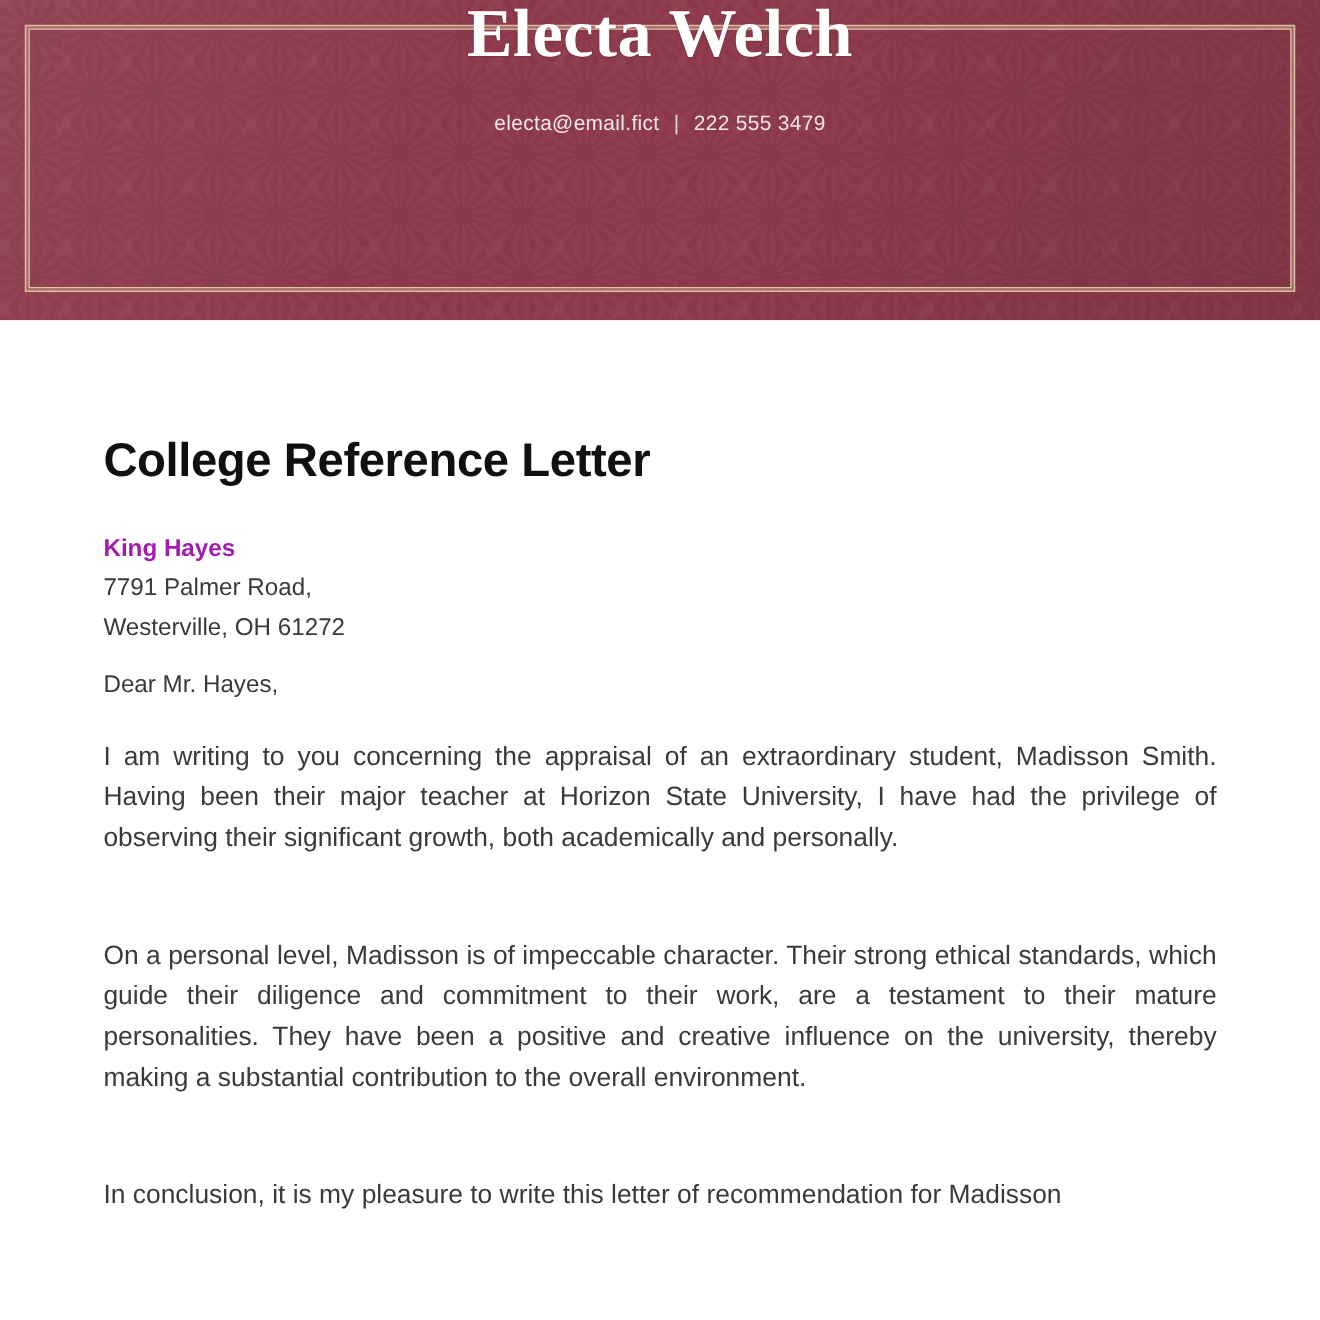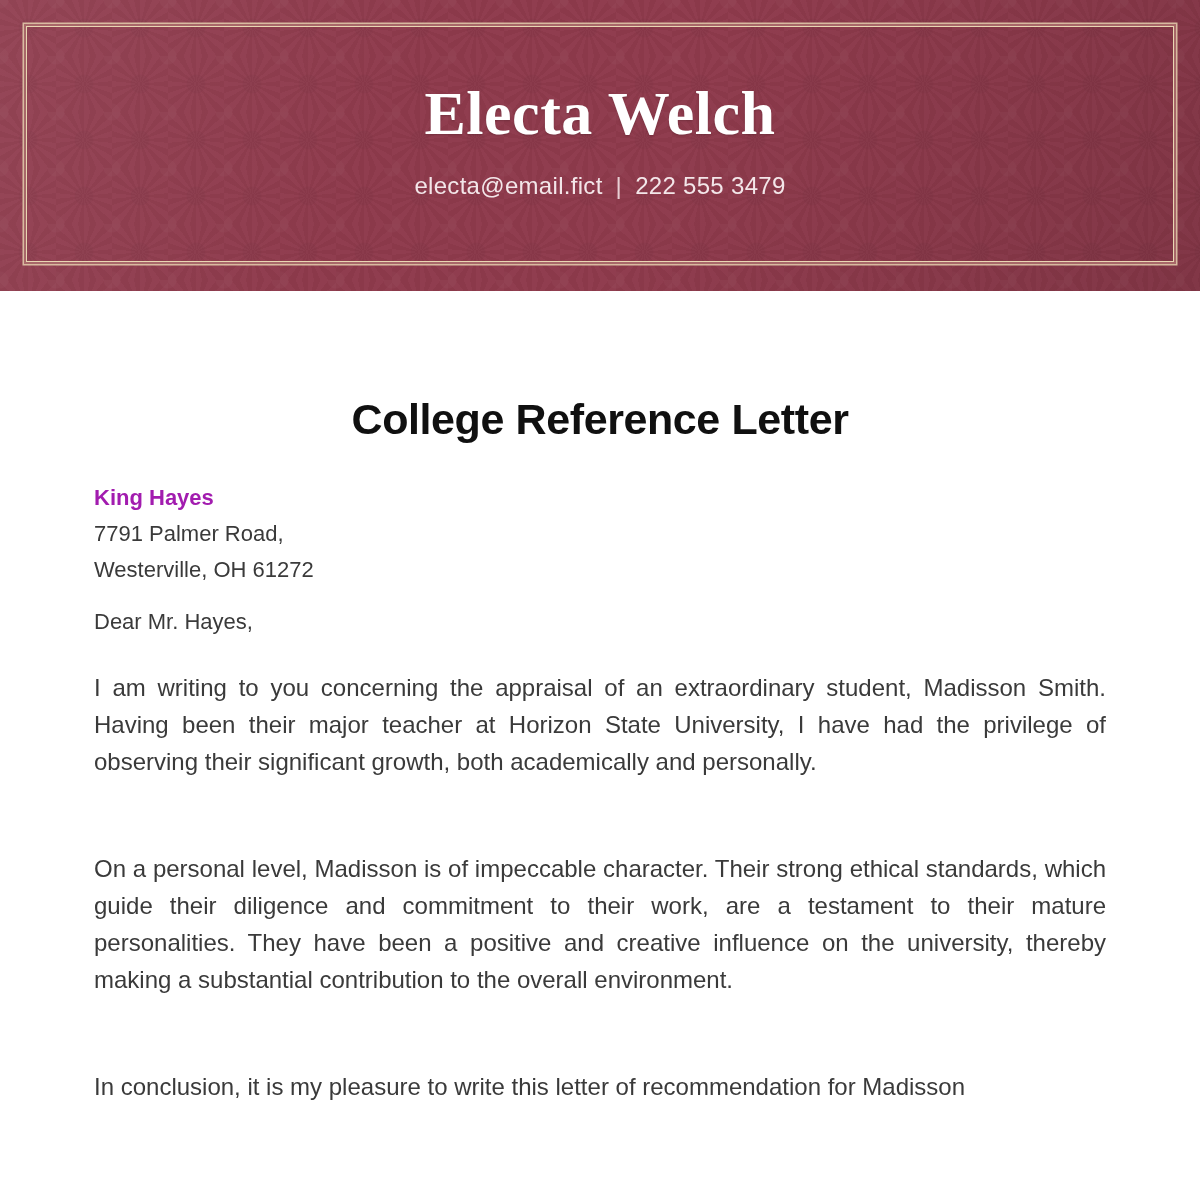--- a/index.html
+++ b/index.html
@@ -65,55 +65,54 @@
     pointer-events:none;
   }
 
   .letterhead-inner {
     position:relative;
     z-index:3;
     height:100%;
     display:flex;
     flex-direction:column;
     align-items:center;
-    justify-content:center;
     padding-bottom:10px;
   }
 
   .sender-name {
     font-family:"Liberation Serif", "DejaVu Serif", serif;
     font-weight:bold;
     font-size:62px;
     line-height:1;
     letter-spacing:.5px;
     color:#ffffff;
     text-shadow:0 1px 2px rgba(0,0,0,.18);
   }
 
   .sender-contact {
-    margin-top:28px;
-    font-size:24px;
+    margin-top:40px;
+    font-size:19px;
     letter-spacing:.3px;
     color:#f3e6e9;
     display:flex;
     align-items:center;
     gap:13px;
   }
 
   .contact-sep { color:#e8cfd4; }
 
   
   .doc {
     position:relative;
     padding:0 94px 0 94px;
   }
 
   .doc-title {
     margin-top:105px;
-    text-align:center;
+    text-align:left;
     font-size:43px;
     font-weight:bold;
     letter-spacing:-.4px;
     color:#101010;
     line-height:1.1;
   }
 
   .letter-date {
     margin-top:77px;
     font-size:22px;

